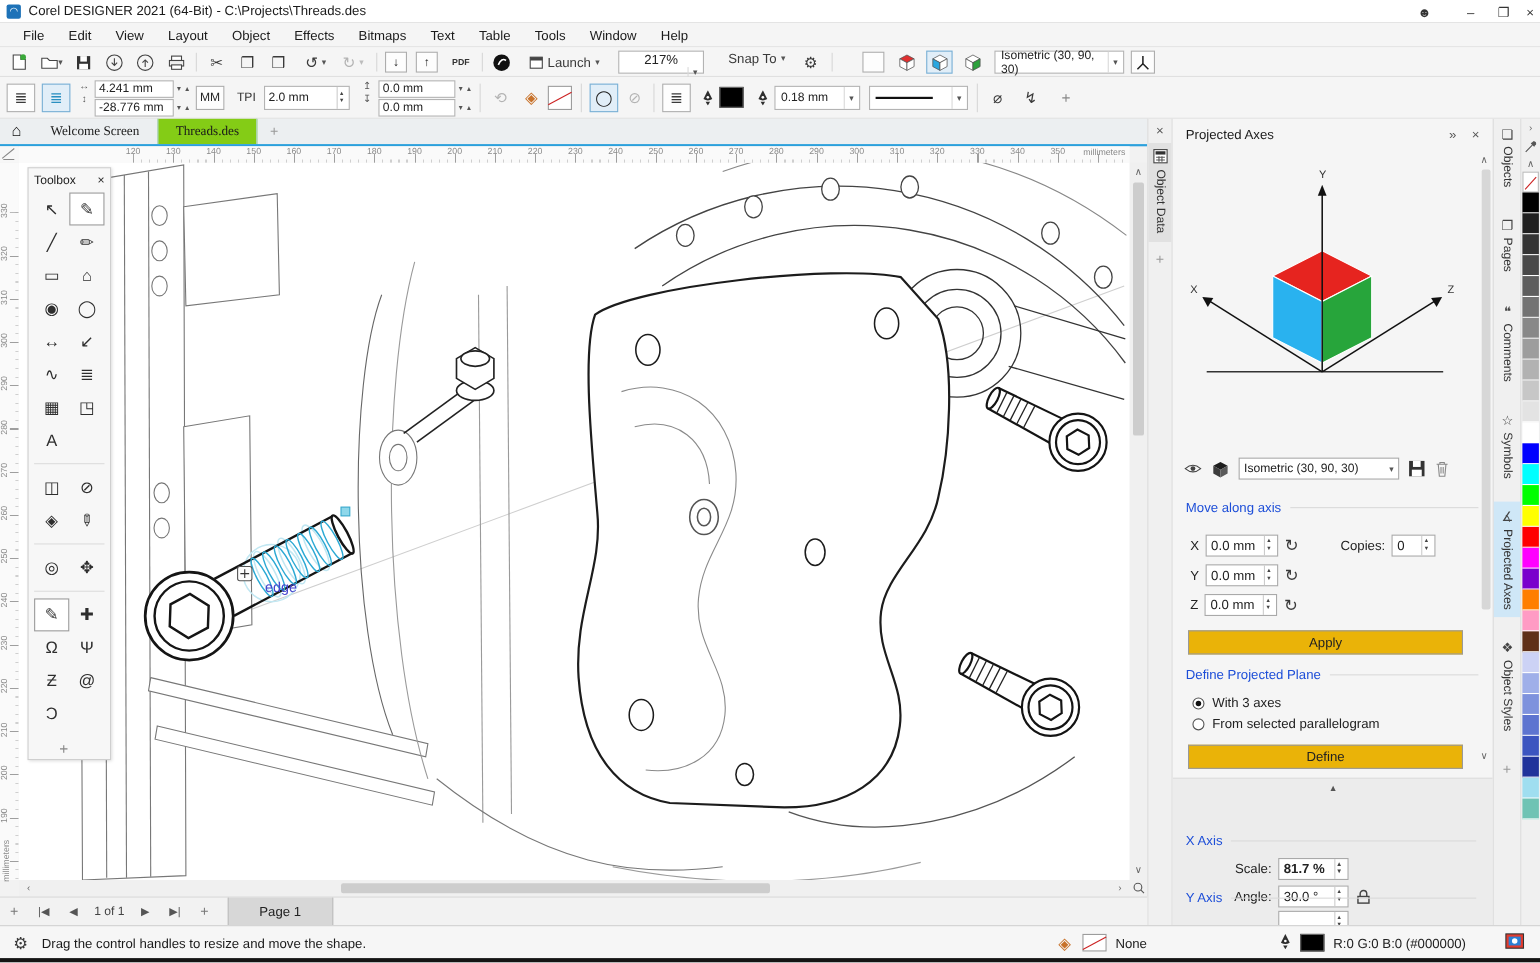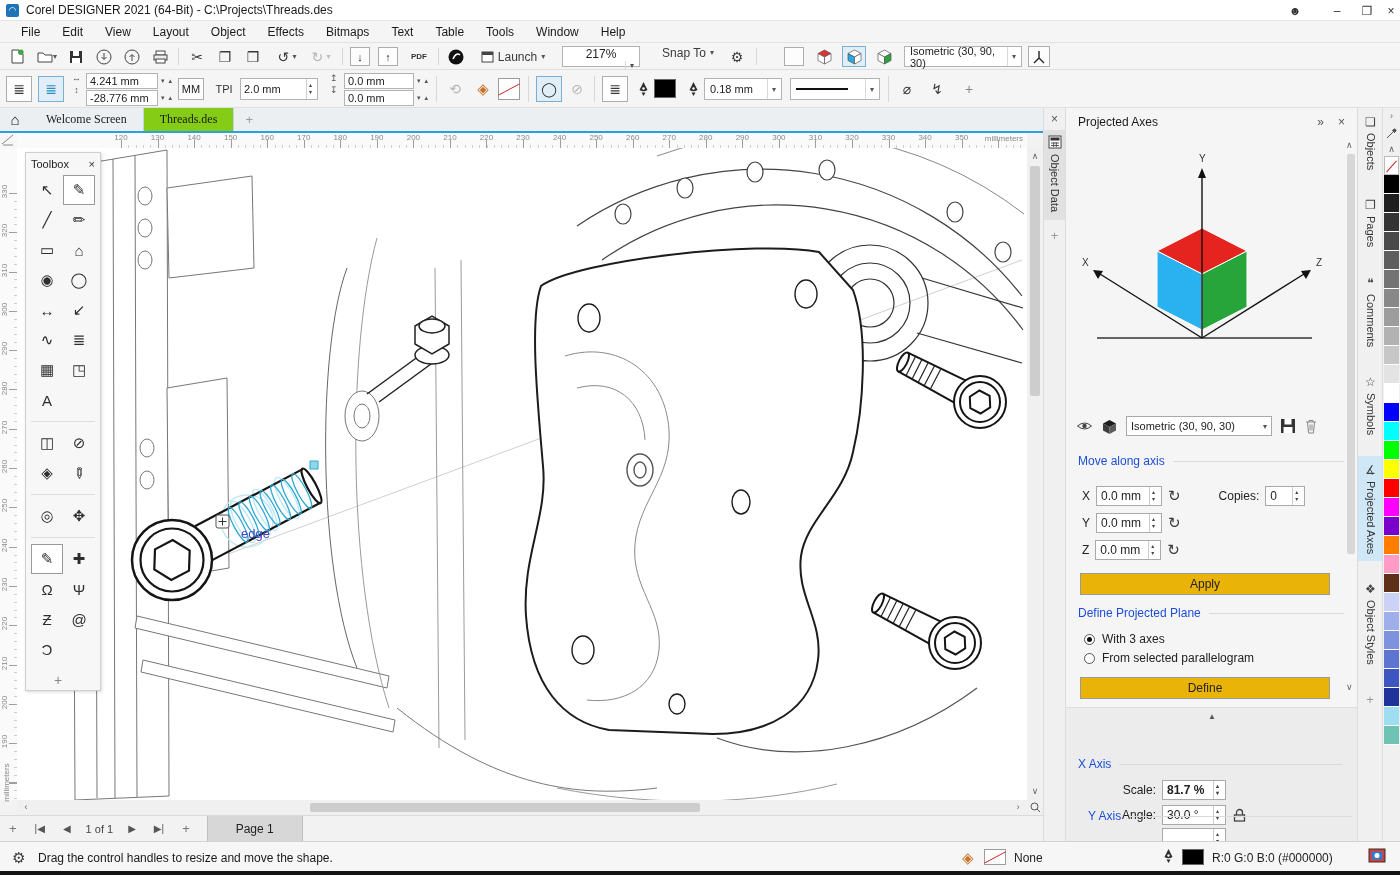--- a/index.html
+++ b/index.html
@@ -776,21 +776,21 @@
       <div class="dk-row" style="left:50px;top:0;position:relative;gap:6px;margin-top:7px;">
         <span style="width:40px;text-align:right;">Scale:</span>
         <div class="dk-fld" style="width:64px;font-weight:bold;">
             <span>81.7 %</span>
             <span class="vspin">
               <span>▴</span>
               <span>▾</span>
             </span>
           </div>
       </div>
-      <div class="dk-sec" style="position:relative;left:22px;width:264px;margin-top:9px;">
+      <div class="dk-sec" style="position:relative;left:12px;width:264px;margin-top:9px;">
           <span>Y Axis</span>
           <i></i>
         </div>
       <div class="dk-row" style="position:relative;left:96px;margin-top:5px;">
         <div class="dk-fld" style="width:64px;">
             <span></span>
             <span class="vspin">
               <span>▴</span>
               <span>▾</span>
             </span>

